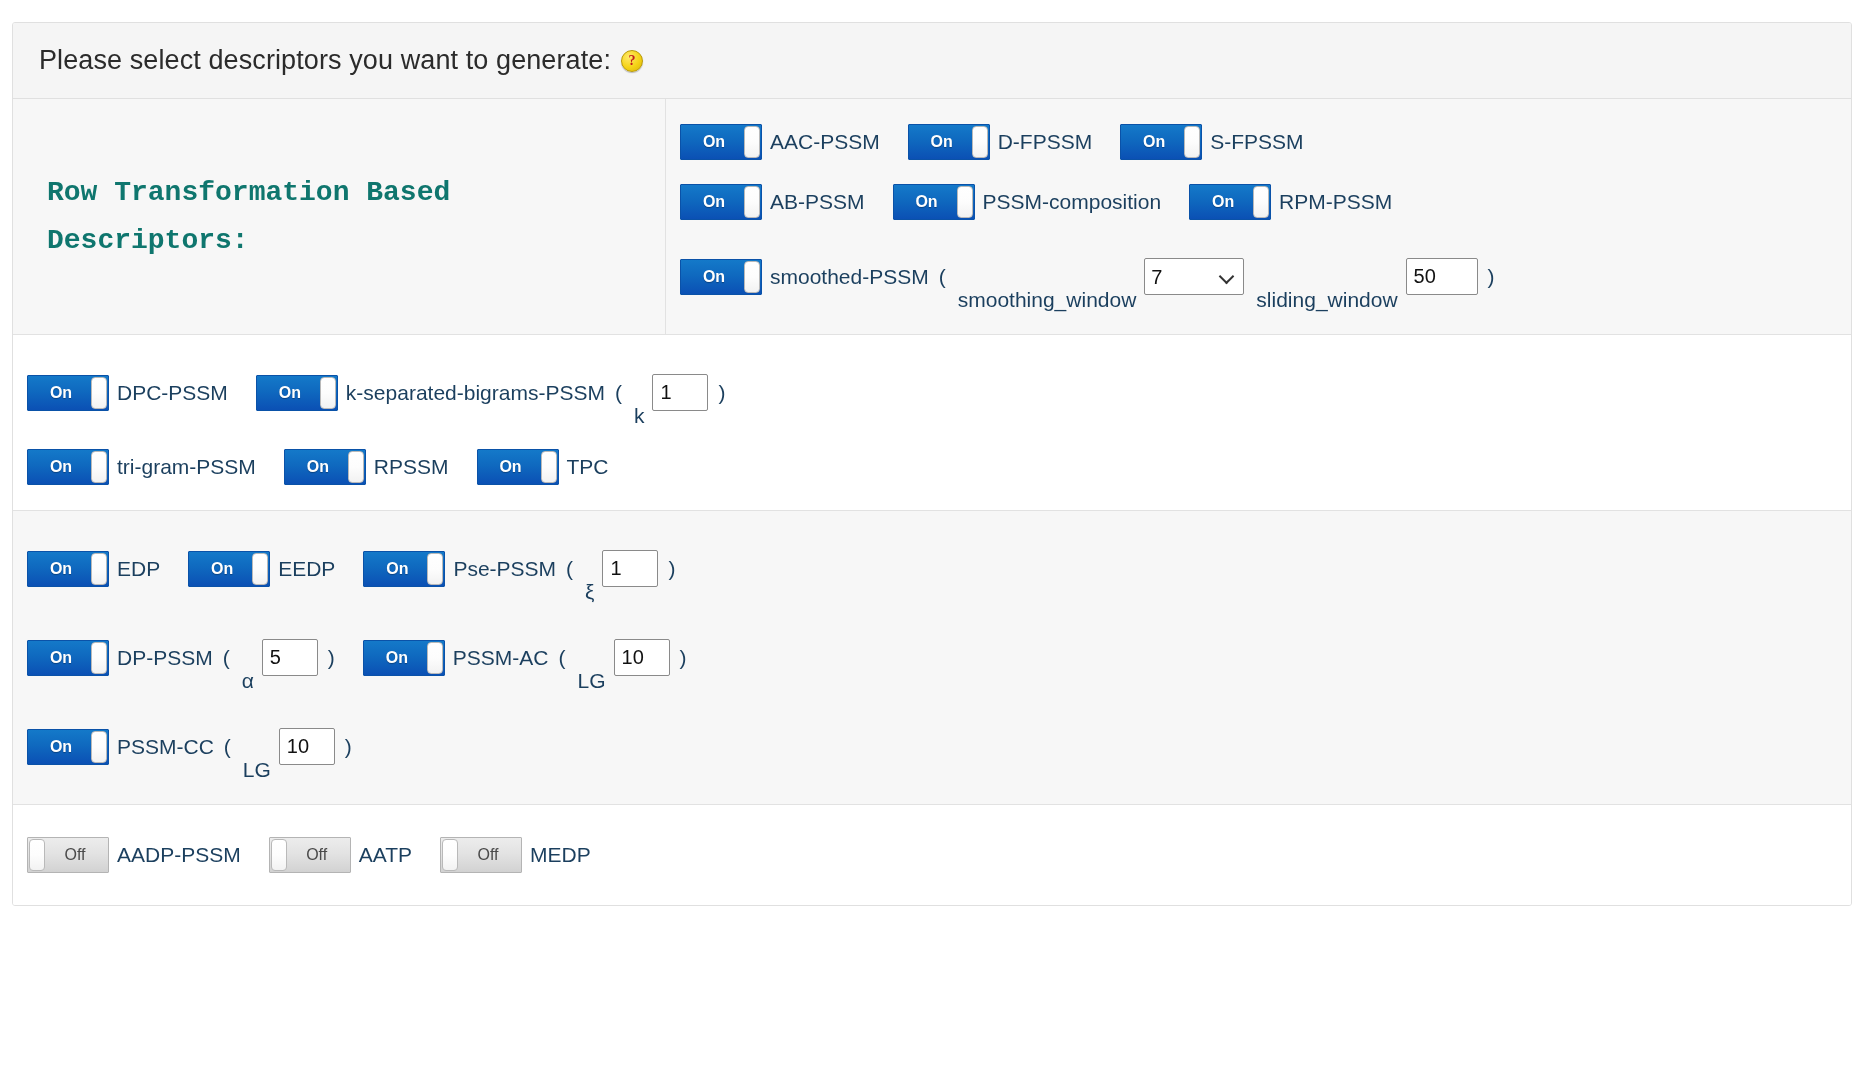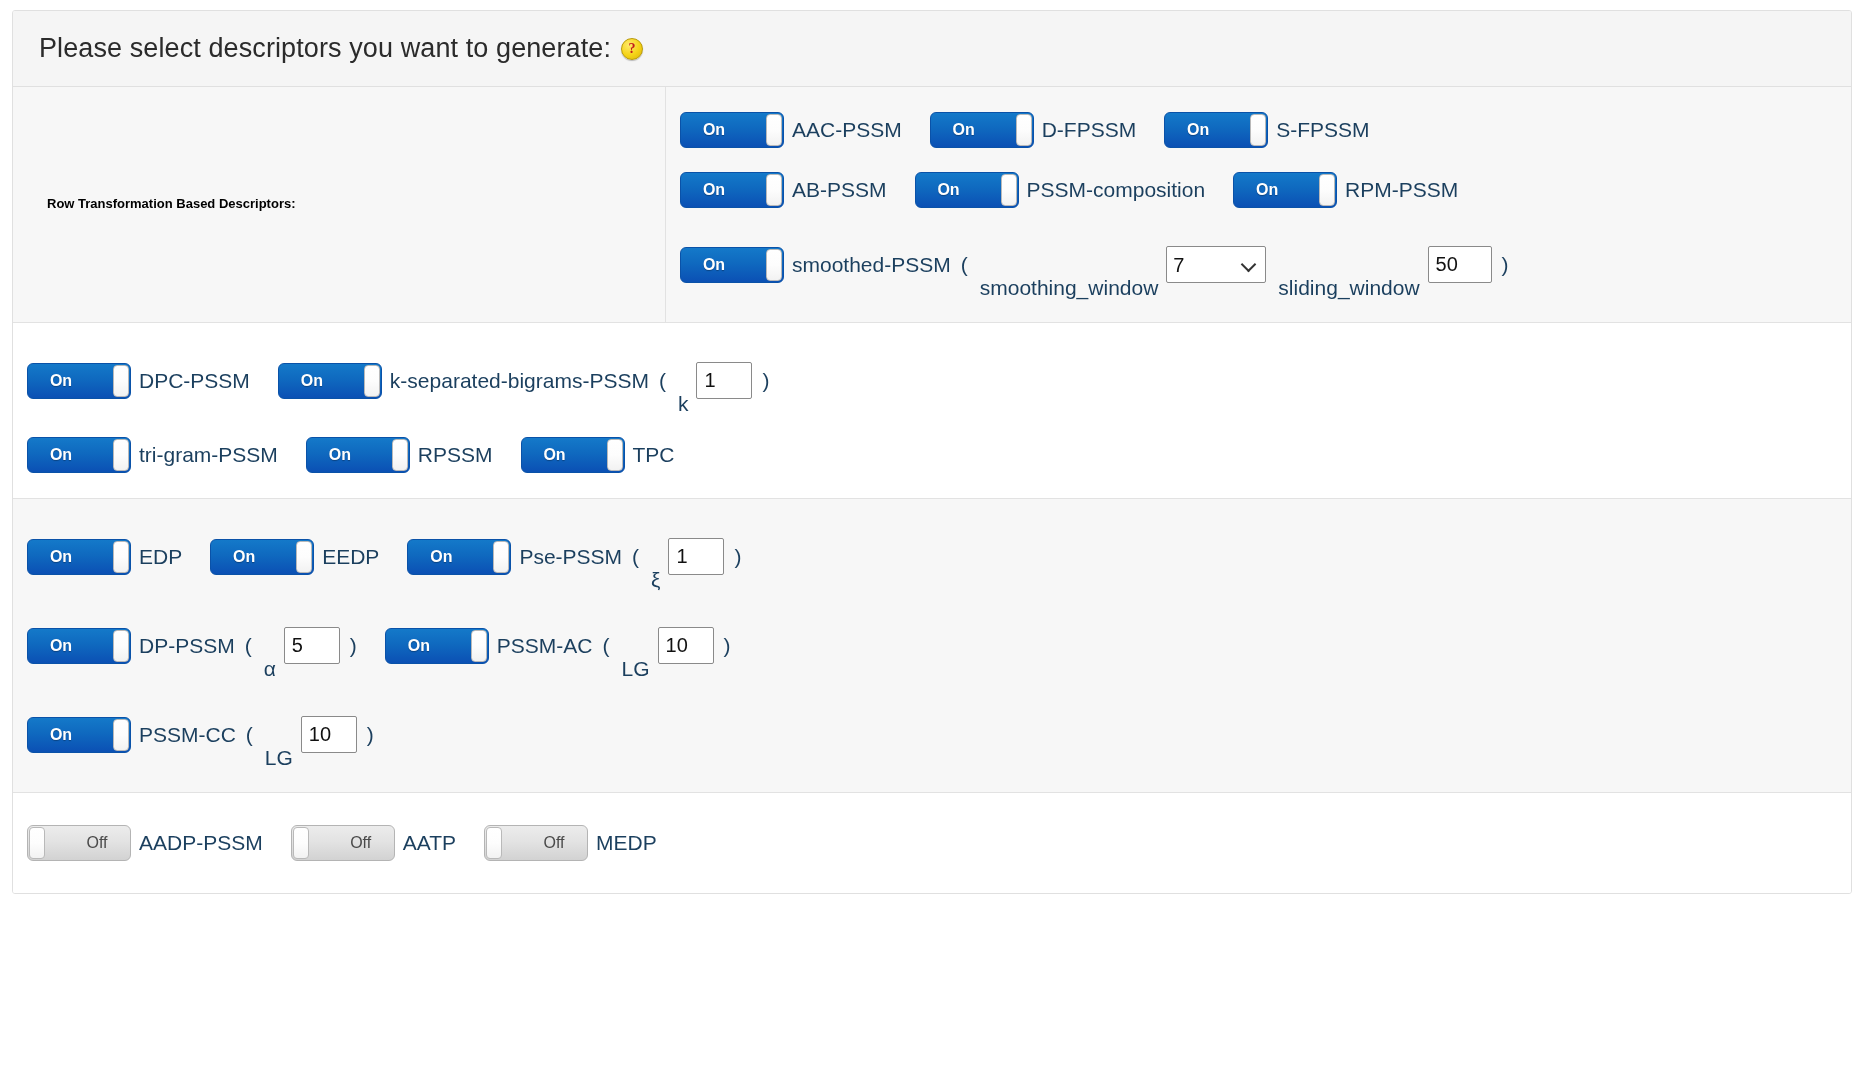--- a/index.html
+++ b/index.html
@@ -2,21 +2,21 @@
 <html><head>
 <meta charset="utf-8">
 <style>
   html,body{margin:0;padding:0;}
   body{
     width:1864px;height:1066px;
     background:#ffffff;
     font-family:"Liberation Sans", sans-serif;
     -webkit-font-smoothing:antialiased;
   }
-  .page-pad{padding:10px 12px 0 12px;box-sizing:border-box;}
+  .page-pad{padding:22px 12px 0 12px;box-sizing:border-box;}
 
   .panel{
     border:1px solid #e0e0e0;
     border-radius:3px;
     background:#ffffff;
     overflow:hidden;
   }
 
   .panel-header{
     background:#f5f5f5;
@@ -51,24 +51,25 @@
   .sect.plain{background:#ffffff;}
 
   .sect-label{
     width:653px;
     box-sizing:border-box;
     border-right:1px solid #e2e2e2;
     display:flex;align-items:center;
     padding:18px 30px 18px 34px;
   }
   .sect-label .lbl{
-    font-size:13px;
+    font-size:28px;
     font-weight:bold;
-    color:#000000;
+    color:#0f766e;
     line-height:1.7;
+    font-family:Liberation Mono, monospace;
   }
 
   .sect-body{
     flex:1;
     padding:22px 20px 22px 14px;
     display:flex;flex-direction:column;
     justify-content:center;
     gap:18px;
   }
 
@@ -77,22 +78,22 @@
     flex-wrap:nowrap;
     gap:0px;
     min-height:42px;
   }
 
   .item{display:flex;align-items:center;}
 
   
   .toggle{
     position:relative;
-    width:104px;height:36px;
-    border-radius:6px;
+    width:82px;height:36px;
+    border-radius:1px;
     box-sizing:border-box;
     cursor:pointer;
     flex:0 0 auto;
     overflow:hidden;
   }
   .toggle .cap{
     position:absolute;
     top:0;bottom:0;
     display:flex;align-items:center;justify-content:center;
     font-size:16px;
@@ -141,21 +142,21 @@
     box-sizing:border-box;
     border:1px solid #8a8a8a;
     border-radius:2px;
     background:#fff;
     font-size:20px;
     color:#111;
     padding:0 7px;
     font-family:"Liberation Sans", sans-serif;
     margin-left:8px;
   }
-  .txtbox.wide{width:64px;}
+  .txtbox.wide{width:72px;}
 
   .selbox{
     width:100px;height:37px;
     box-sizing:border-box;
     border:1px solid #8a8a8a;
     border-radius:2px;
     background:#fff;
     font-size:20px;color:#111;
     padding:0 6px;
     font-family:"Liberation Sans", sans-serif;

